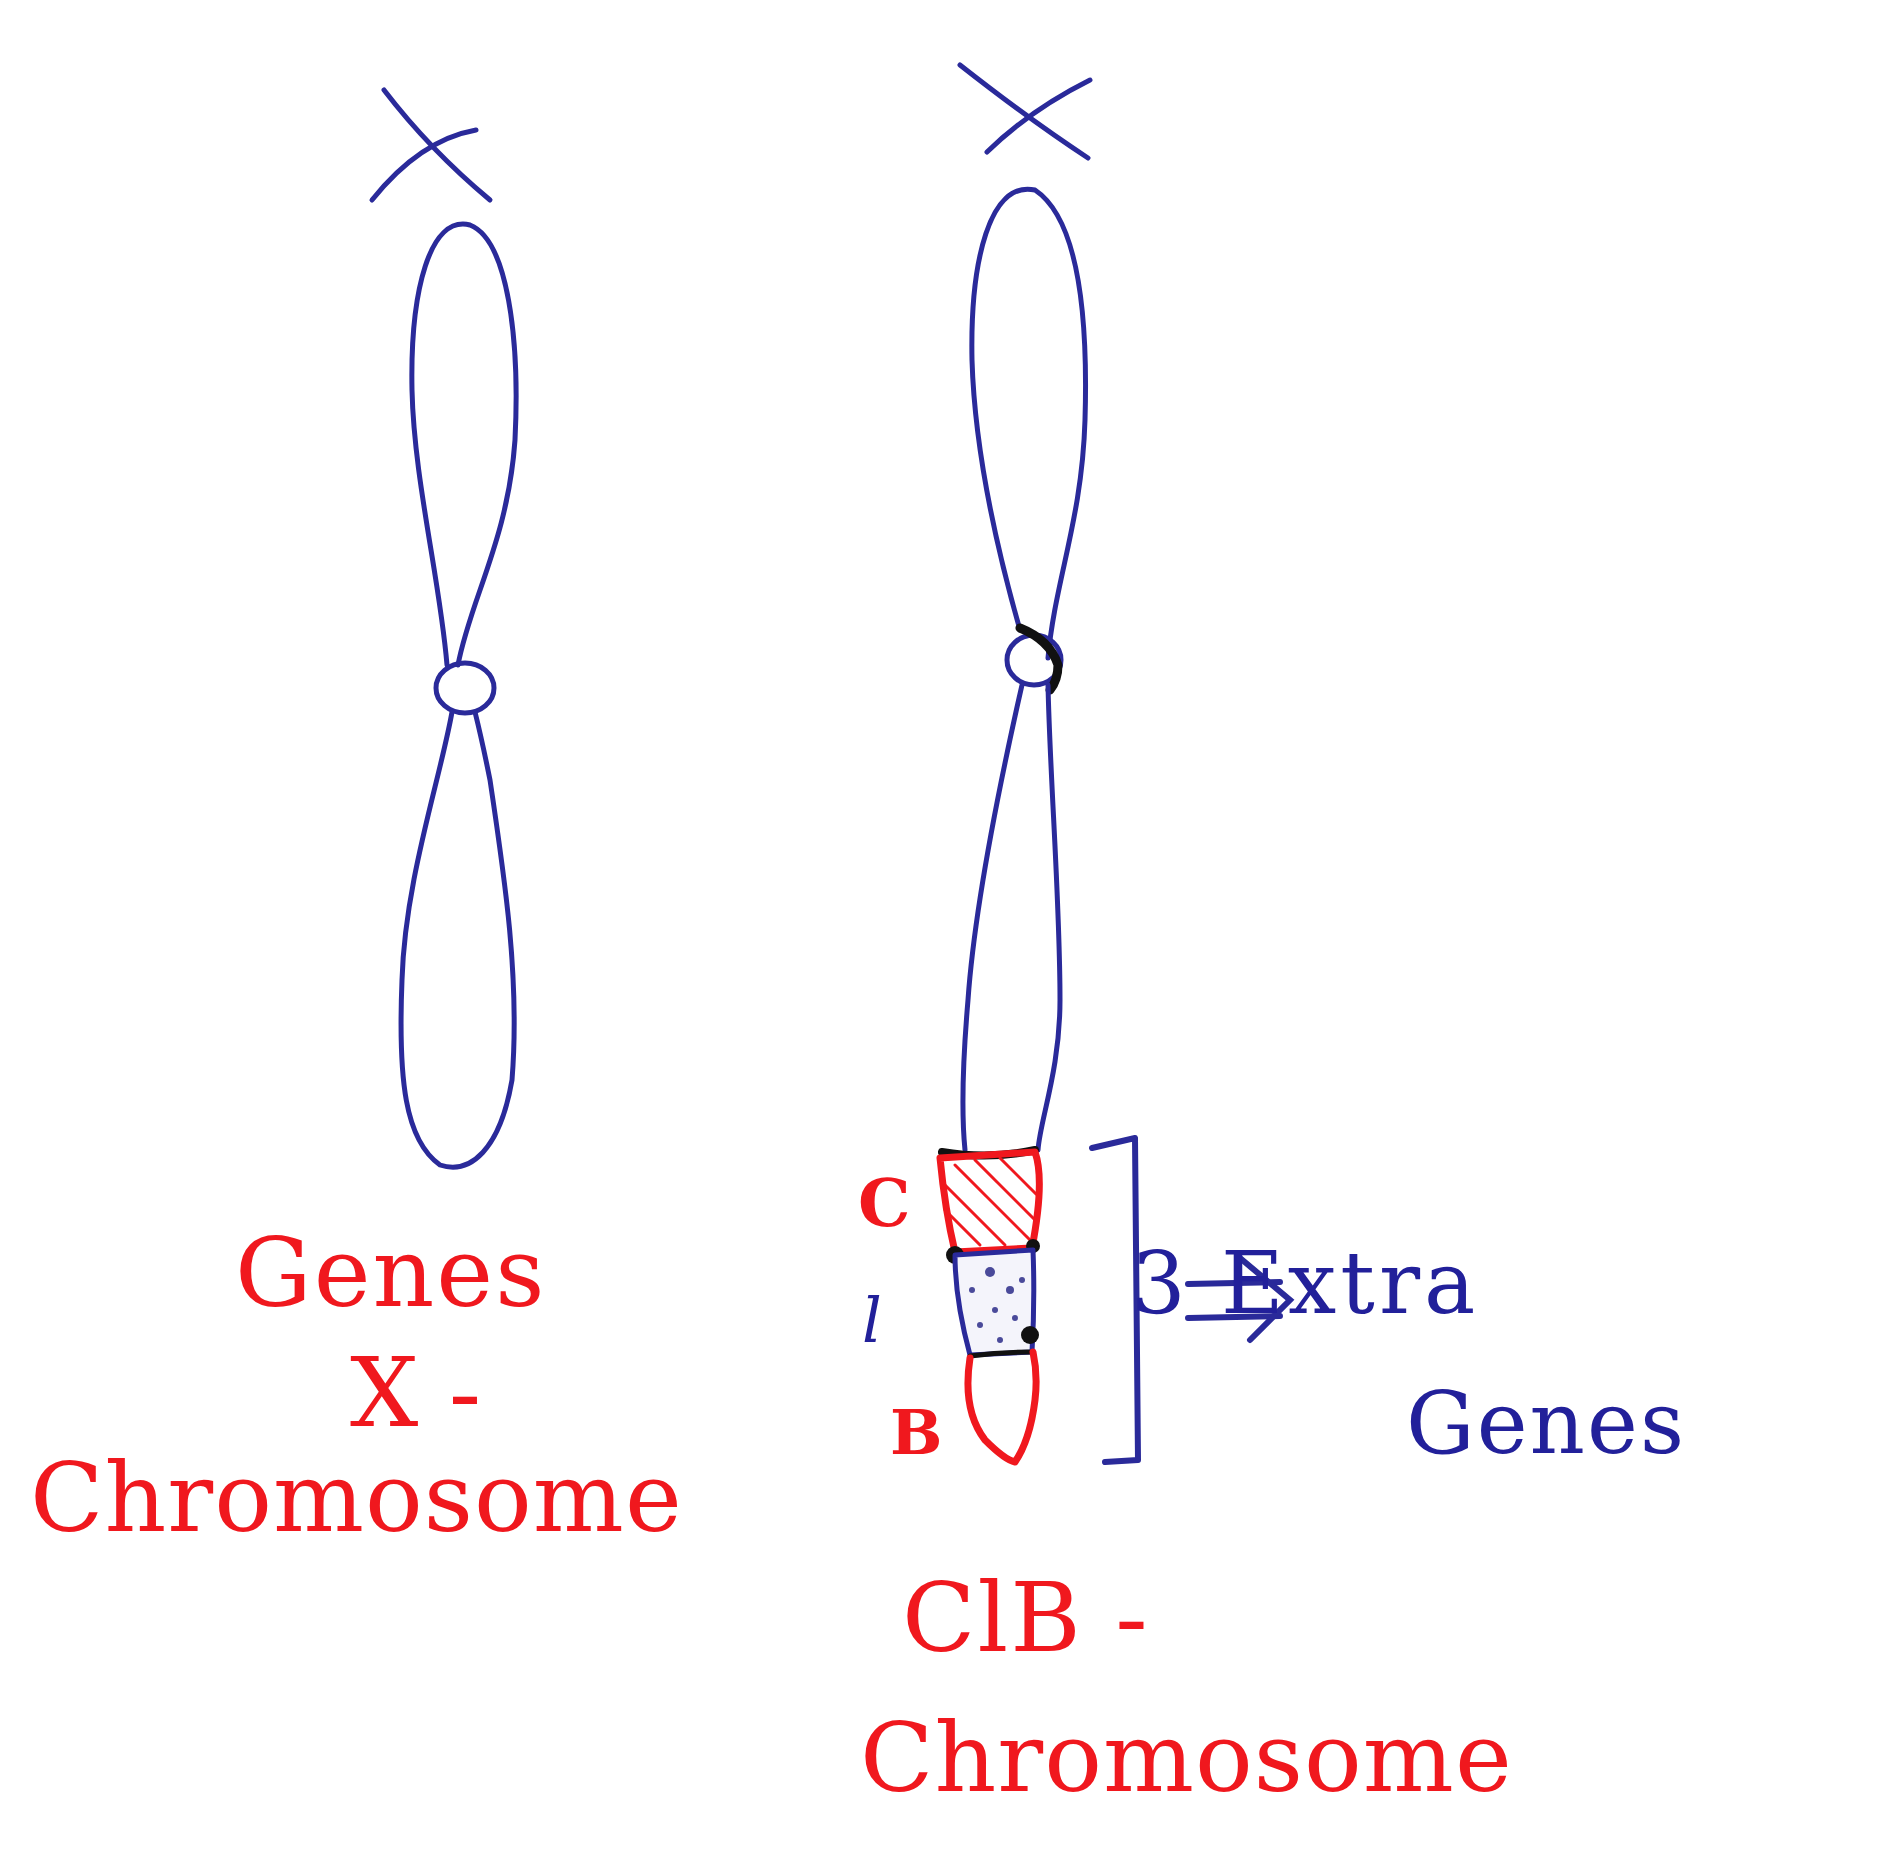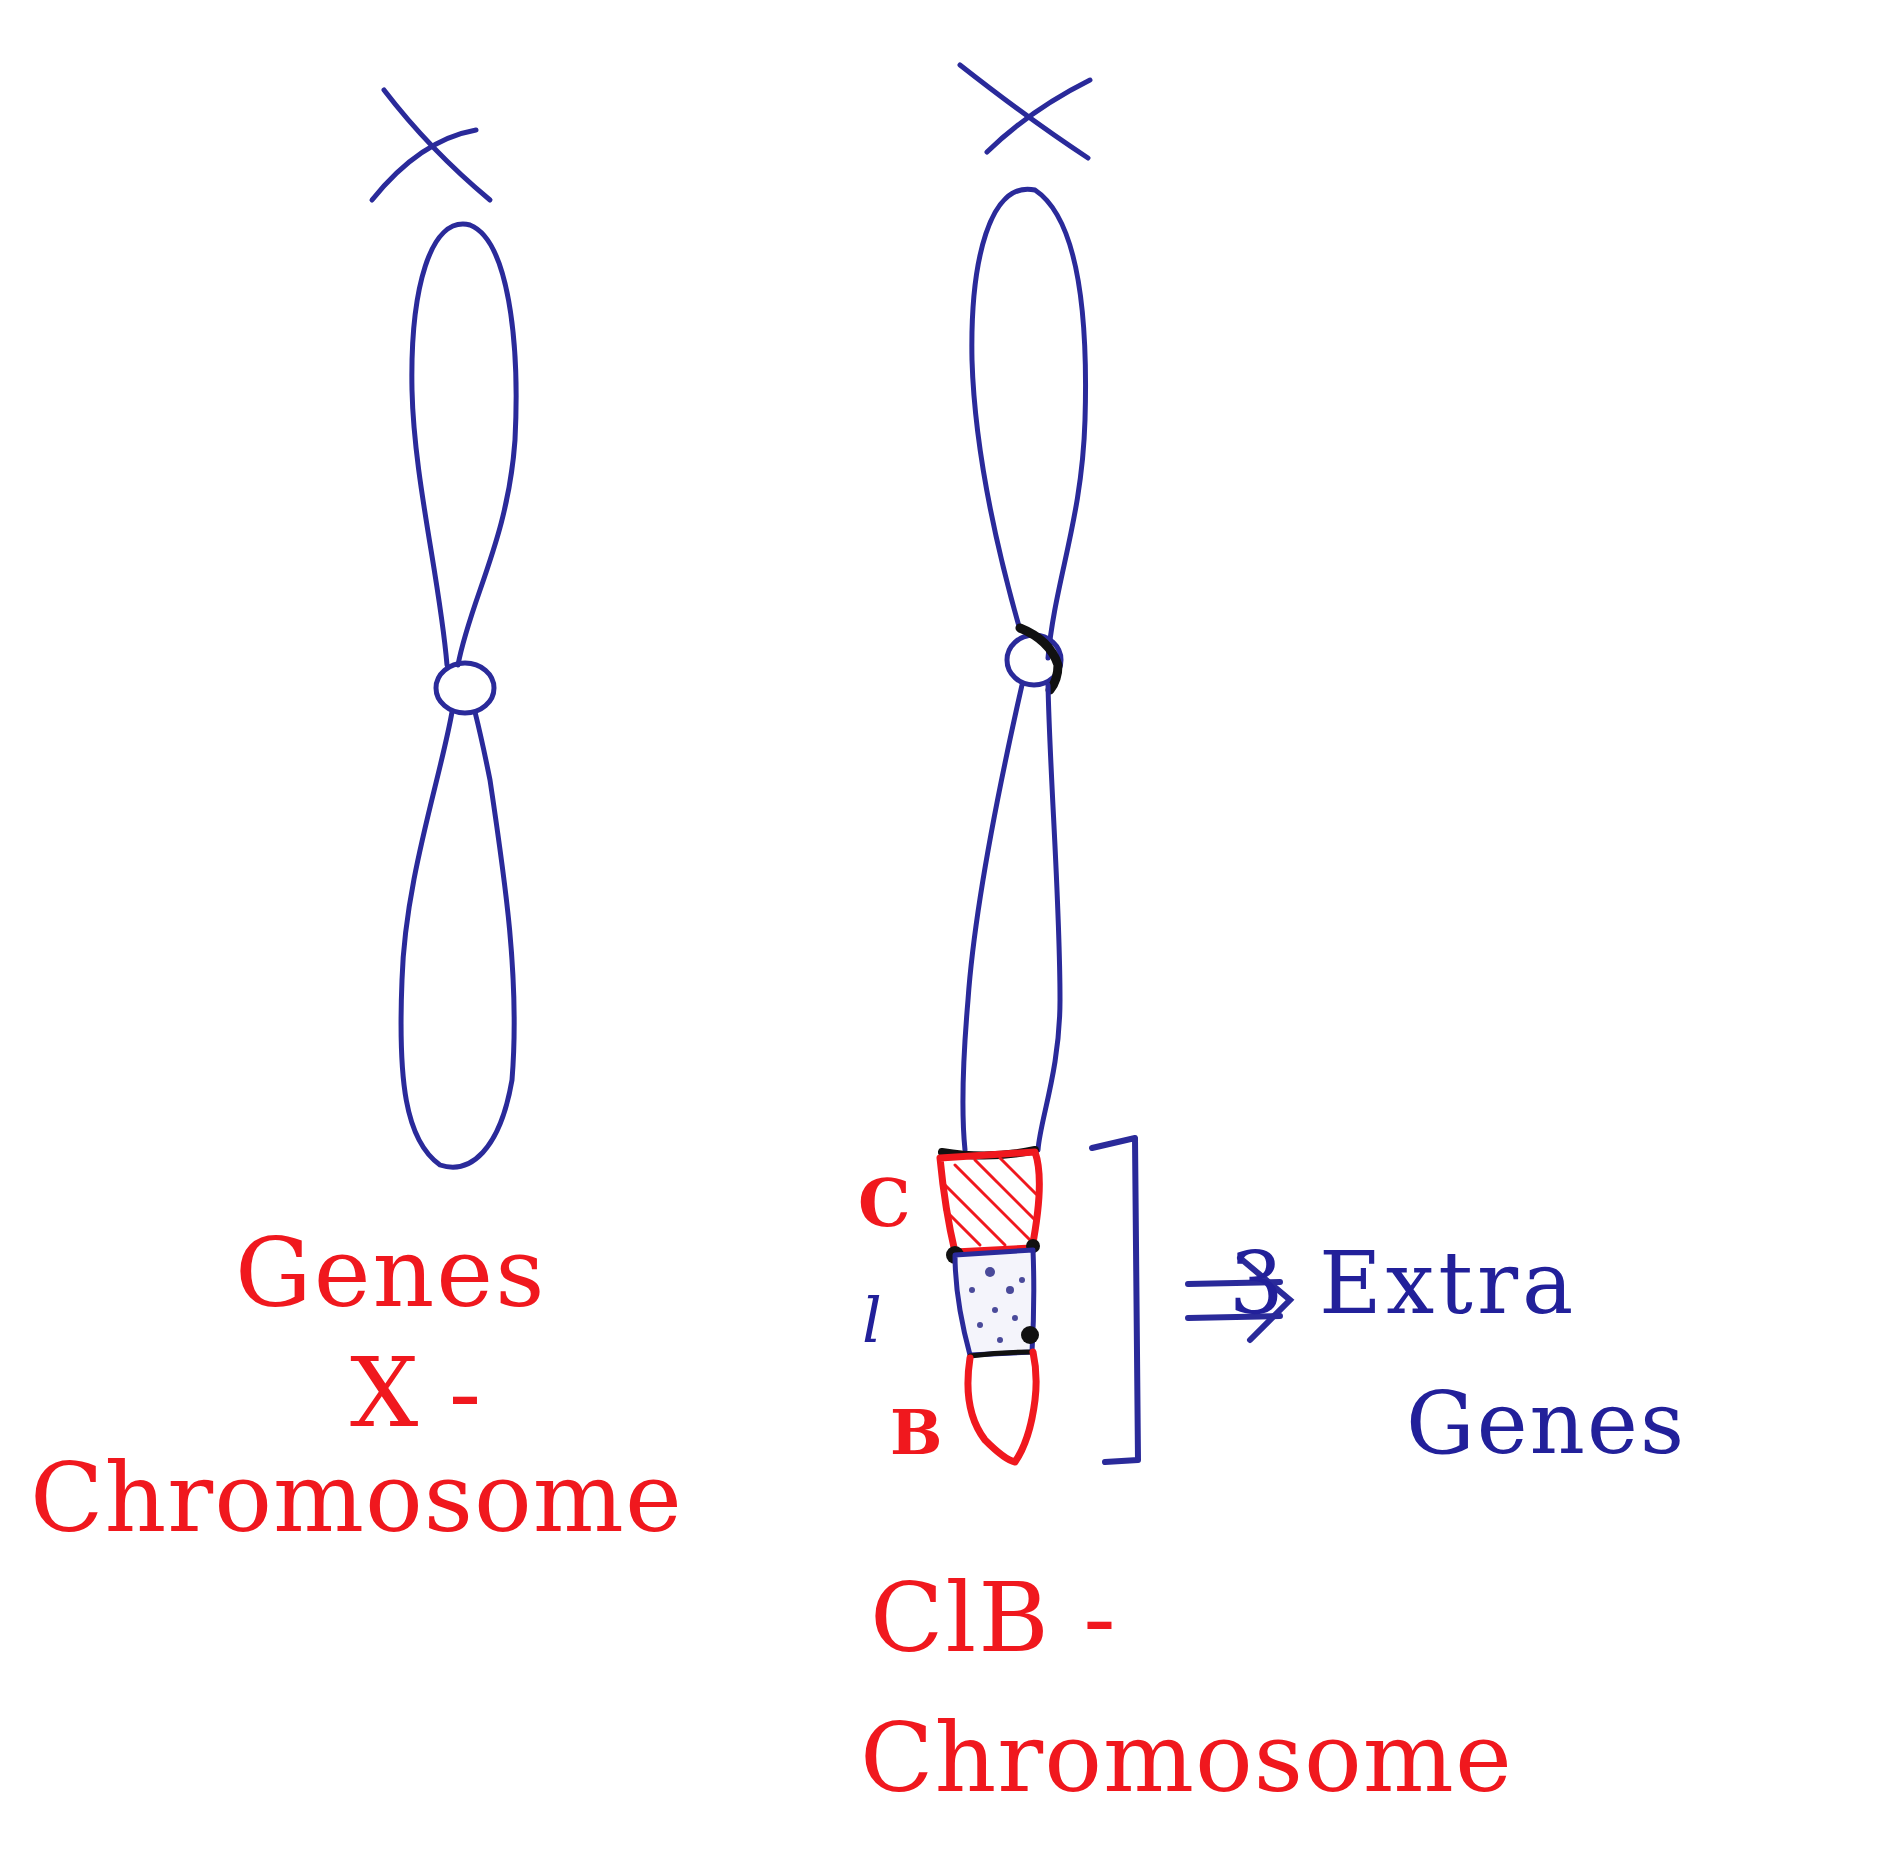--- a/index.html
+++ b/index.html
@@ -5,26 +5,26 @@
     html, body { margin: 0; padding: 0; background: #ffffff; }
     body { width: 1882px; height: 1857px; position: relative; overflow: hidden;
            font-family: "DejaVu Sans", sans-serif; }
     #canvas { position: absolute; left: 0; top: 0; width: 1882px; height: 1857px; }
     .hand { position: absolute; font-family: "DejaVu Serif", serif; line-height: 1; white-space: nowrap; }
     .red { color: #f0181e; }
     .blue { color: #22209a; }
     .lbl-normal-1 { left: 235px; top: 1225px; font-size: 96px; letter-spacing: 2px; }
     .lbl-normal-2 { left: 350px; top: 1345px; font-size: 96px; }
     .lbl-normal-3 { left: 30px; top: 1450px; font-size: 96px; letter-spacing: 1px; }
-    .lbl-clb-1 { left: 870px; top: 1570px; font-size: 96px; letter-spacing: 2px; }
+    .lbl-clb-1 { left: 902px; top: 1570px; font-size: 96px; letter-spacing: 2px; }
     .lbl-clb-2 { left: 860px; top: 1710px; font-size: 96px; letter-spacing: 1px; }
     .lbl-c { left: 858px; top: 1170px; font-size: 66px; font-weight: bold; }
     .lbl-l { left: 862px; top: 1290px; font-size: 62px; font-style: italic; }
     .lbl-b { left: 890px; top: 1402px; font-size: 62px; font-weight: bold; }
-    .lbl-extra-1 { left: 1229px; top: 1240px; font-size: 86px; letter-spacing: 4px; }
+    .lbl-extra-1 { left: 1131px; top: 1240px; font-size: 86px; letter-spacing: 4px; }
     .lbl-extra-2 { left: 1406px; top: 1380px; font-size: 86px; letter-spacing: 2px; }
   </style>
 </head>
 <body>
 
 <svg id="canvas" viewBox="0 0 1882 1857" xmlns="http://www.w3.org/2000/svg">
 
   <g fill="none" stroke="#2a2a9a" stroke-width="5" stroke-linecap="round" stroke-linejoin="round">
 
     <g>

